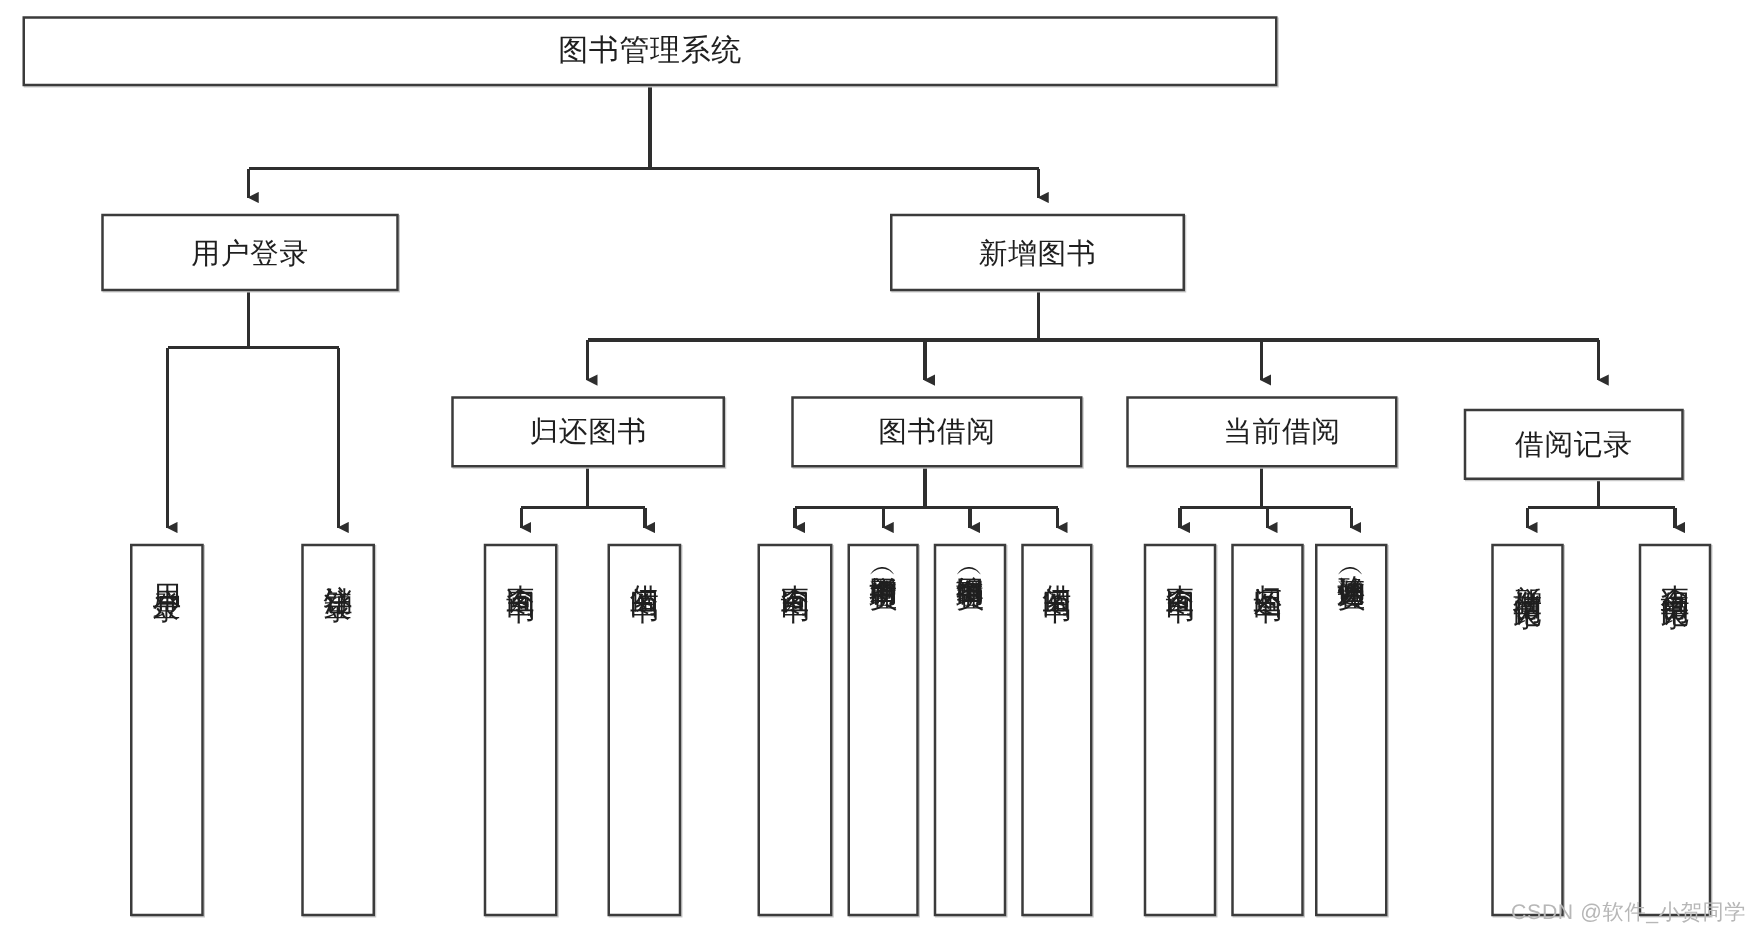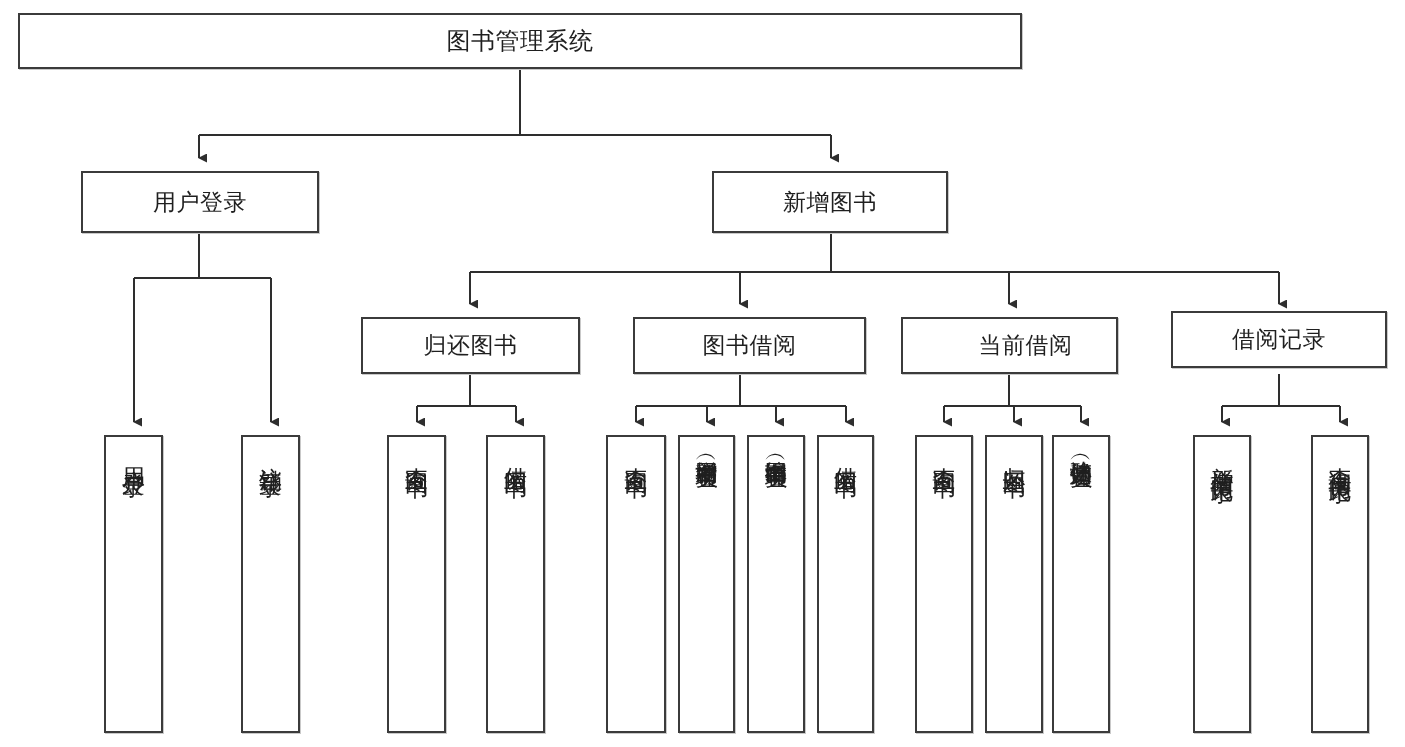--- a/index.html
+++ b/index.html
@@ -152,21 +152,21 @@
 
   <div class="node horizontal" style="left:361px; top:317px; width:219px; height:57px;">
     <span class="node-label">归还图书</span>
   </div>
   <div class="node horizontal" style="left:633px; top:317px; width:233px; height:57px;">
     <span class="node-label">图书借阅</span>
   </div>
   <div class="node horizontal" style="left:901px; top:317px; width:217px; height:57px;padding-left:32px;">
     <span class="node-label">当前借阅</span>
   </div>
-  <div class="node horizontal" style="left:1171px; top:311px; width:216px; height:57px;">
+  <div class="node horizontal" style="left:1171px; top:327px; width:176px; height:57px;">
     <span class="node-label">借阅记录</span>
   </div>
 
   <div class="node vertical" style="left:104px; top:435px; width:59px; height:298px;">
     <span class="node-label">用户登录</span>
   </div>
   <div class="node vertical" style="left:241px; top:435px; width:59px; height:298px;">
     <span class="node-label">注销登录</span>
   </div>
 
@@ -200,13 +200,14 @@
     <span class="node-label">确认归还（管理员）</span>
   </div>
 
   <div class="node vertical" style="left:1193px; top:435px; width:58px; height:298px;">
     <span class="node-label">新增借阅记录</span>
   </div>
   <div class="node vertical" style="left:1311px; top:435px; width:58px; height:298px;">
     <span class="node-label">查询借阅记录</span>
   </div>
 
+  <div id="watermark">CSDN @软件_小贺同学</div>
 </div>
 
 </body></html>

